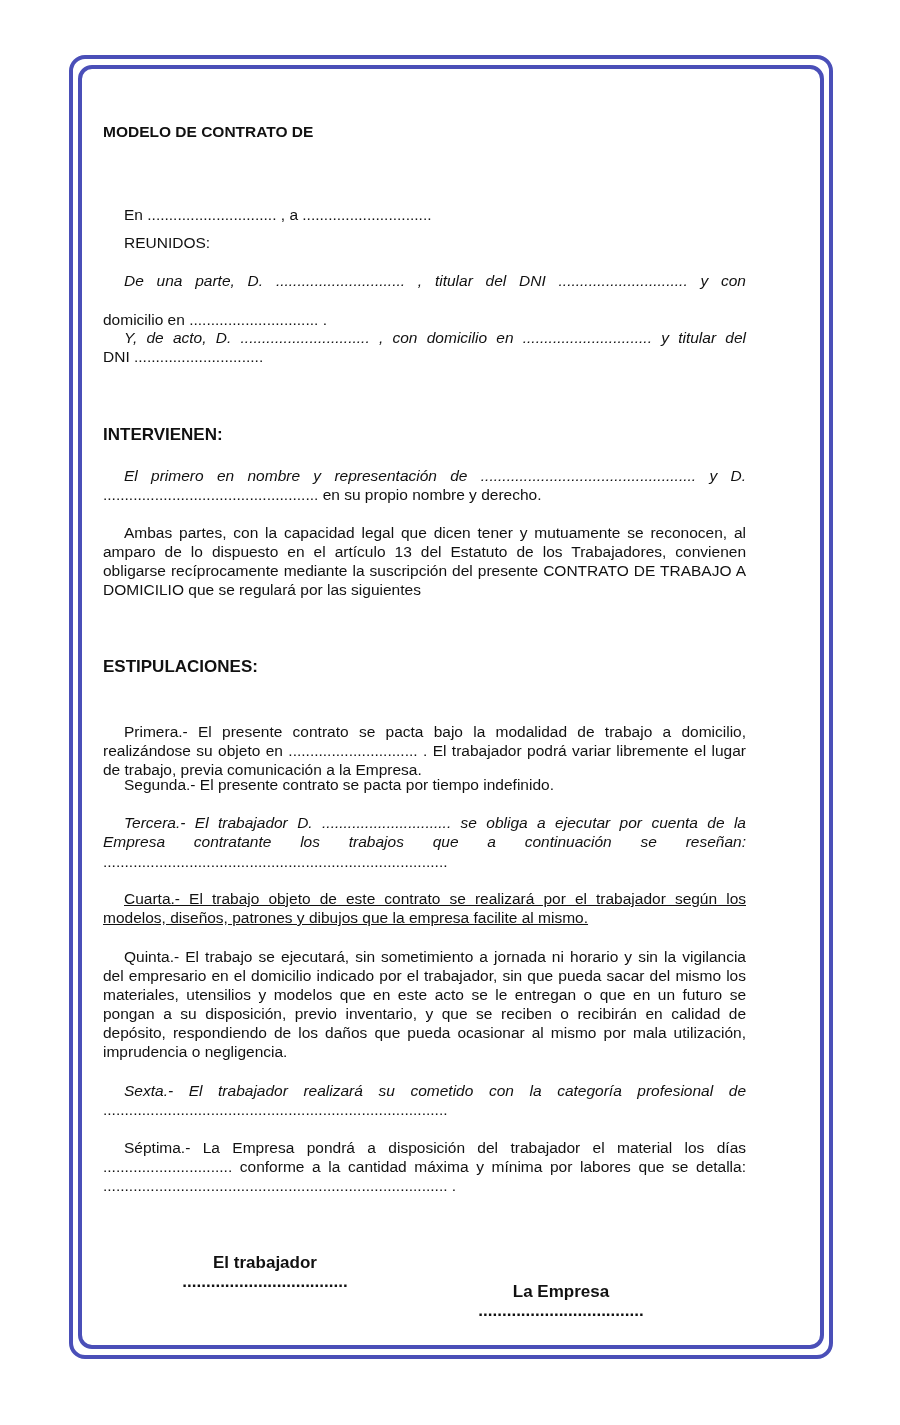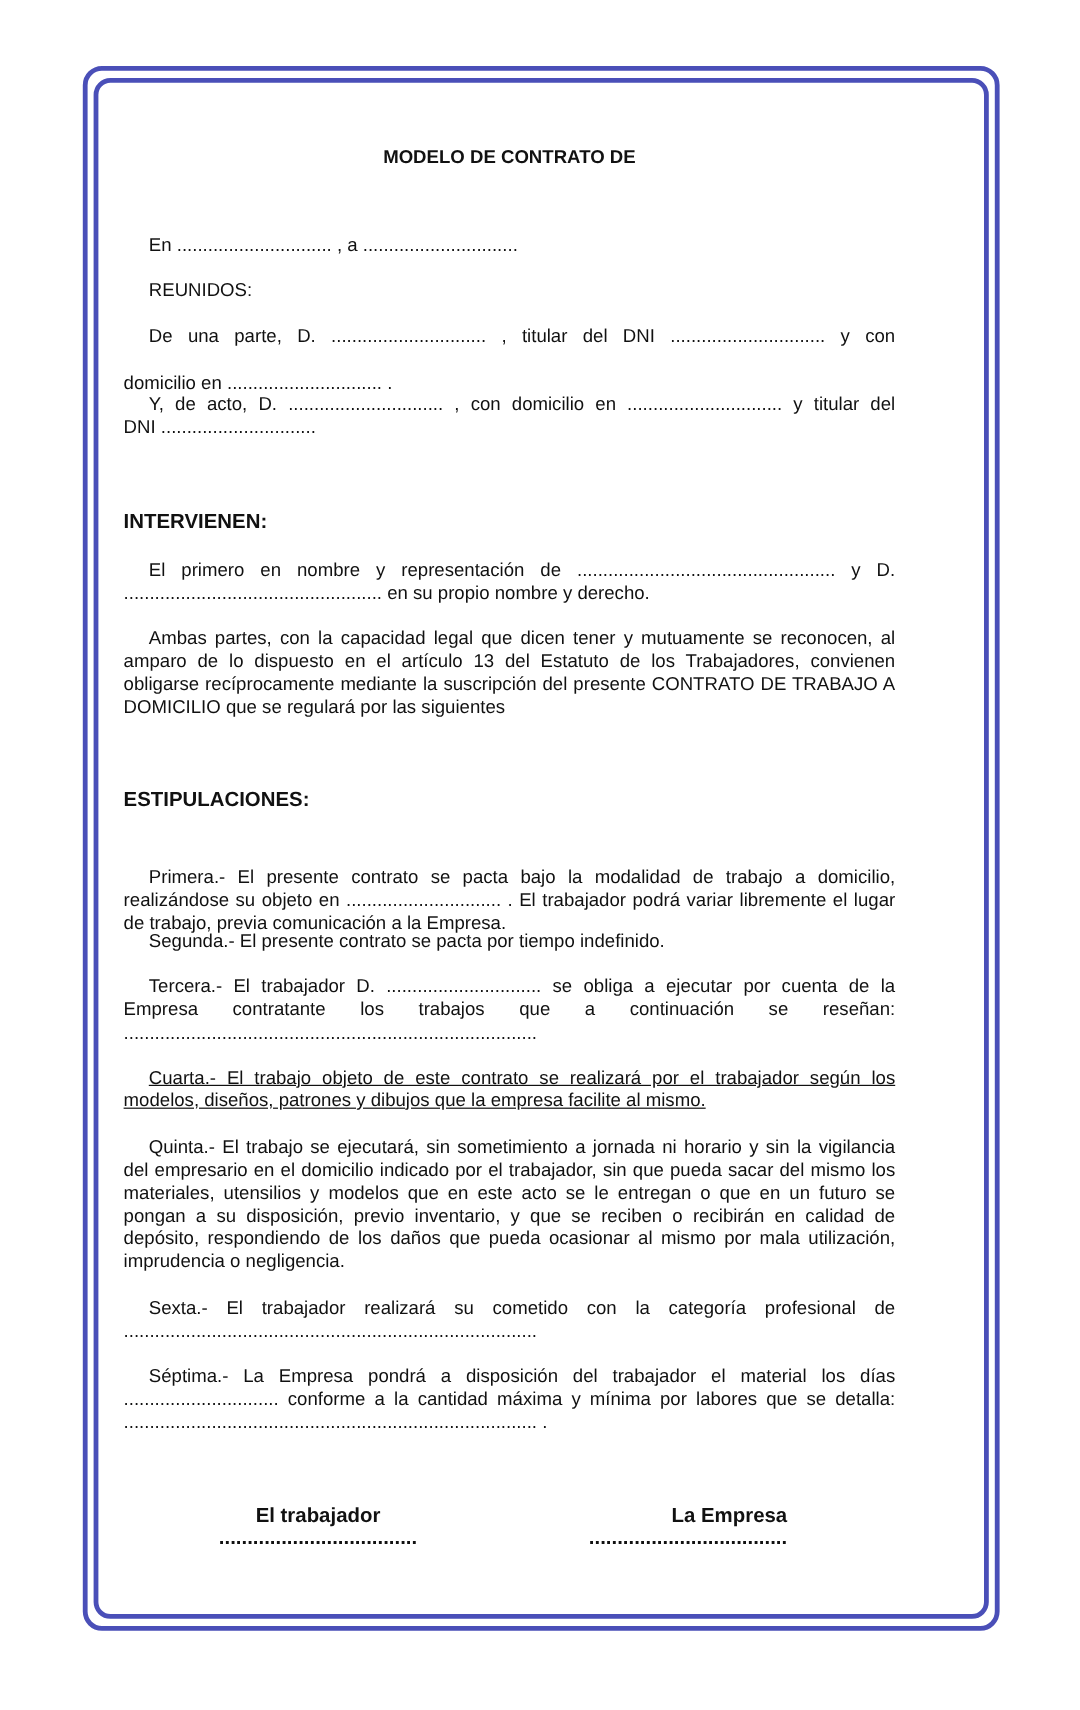--- a/index.html
+++ b/index.html
@@ -2,40 +2,40 @@
 <html><head>
 <meta charset="utf-8">
 <style>
   html, body { margin:0; padding:0; background:#ffffff; }
   body { width:900px; height:1425px; position:relative; overflow:hidden;
          font-family:"Liberation Sans", sans-serif; color:#111; }
   .frame-outer { position:absolute; left:69px; top:55px; width:756px; height:1296px;
          border:4px solid #4a4fb8; border-radius:16px; }
   .frame-inner { position:absolute; left:78px; top:65px; width:738px; height:1276px;
          border:4px solid #4a4fb8; border-radius:14px; }
-  .title { position:absolute; left:103px; top:122px; width:643px; text-align:center;
+  .title { position:absolute; left:103px; top:122px; width:643px; text-align:left;
            font-weight:bold; font-size:15.5px; line-height:20px; }
   .p { position:absolute; left:103px; width:643px; font-size:15.5px; line-height:19px;
        text-align:justify; text-align-last:left; }
   .p .ind { display:inline-block; width:21px; }
-  .just-full { text-align-last:justify; }
+  .just-full { text-align-last:justify;font-style:italic; }
   .h { position:absolute; left:103px; font-weight:bold; font-size:17px; line-height:20px; }
   .sig { position:absolute; font-size:17px; text-align:center; line-height:19px;font-weight:bold; }
 </style>
 </head>
 <body>
 
 <div class="frame-outer"></div>
 <div class="frame-inner"></div>
 
 <div class="title">
   <div>MODELO DE CONTRATO DE</div>
 </div>
 
-<div class="p" style="top:195px;"><span class="ind"></span><span>En .............................. , a ..............................</span></div>
+<div class="p" style="top:205px;"><span class="ind"></span><span>En .............................. , a ..............................</span></div>
 
 <div class="p" style="top:233px;"><span class="ind"></span><span>REUNIDOS:</span></div>
 
 <div class="p just-full" style="top:271px;"><span class="ind"></span><span>De una parte, D. .............................. , titular del DNI ..............................   y con</span></div>
 <div class="p" style="top:290px;margin-top:20px;">domicilio en .............................. .</div>
 
 <div class="p just-full" style="top:328px;"><span class="ind"></span><span>Y, de acto, D. .............................. , con domicilio en ..............................  y titular del</span></div>
 <div class="p" style="top:347px;">DNI ..............................</div>
 
 <div class="h" style="top:425px;">INTERVIENEN:</div>
@@ -60,16 +60,16 @@
 
 <div class="p just-full" style="top:1081px;"><span class="ind"></span><span>Sexta.- El trabajador realizará su cometido con la categoría profesional de</span></div>
 <div class="p" style="top:1100px;">................................................................................</div>
 
 <div class="p" style="top:1138px;"><span class="ind"></span><span>Séptima.- La Empresa pondrá a disposición del trabajador el material los días .............................. conforme a la cantidad máxima y mínima por labores que se detalla: ................................................................................ .</span></div>
 
 <div class="sig" style="left:170px; top:1253px; width:190px;">
   <div>El  trabajador</div>
   <div>...................................</div>
 </div>
-<div class="sig" style="left:466px; top:1253px; width:190px;text-align:right;">
+<div class="sig" style="left:466px; top:1282px; width:190px;">
   <div>La  Empresa</div>
   <div>...................................</div>
 </div>
 
 </body></html>

